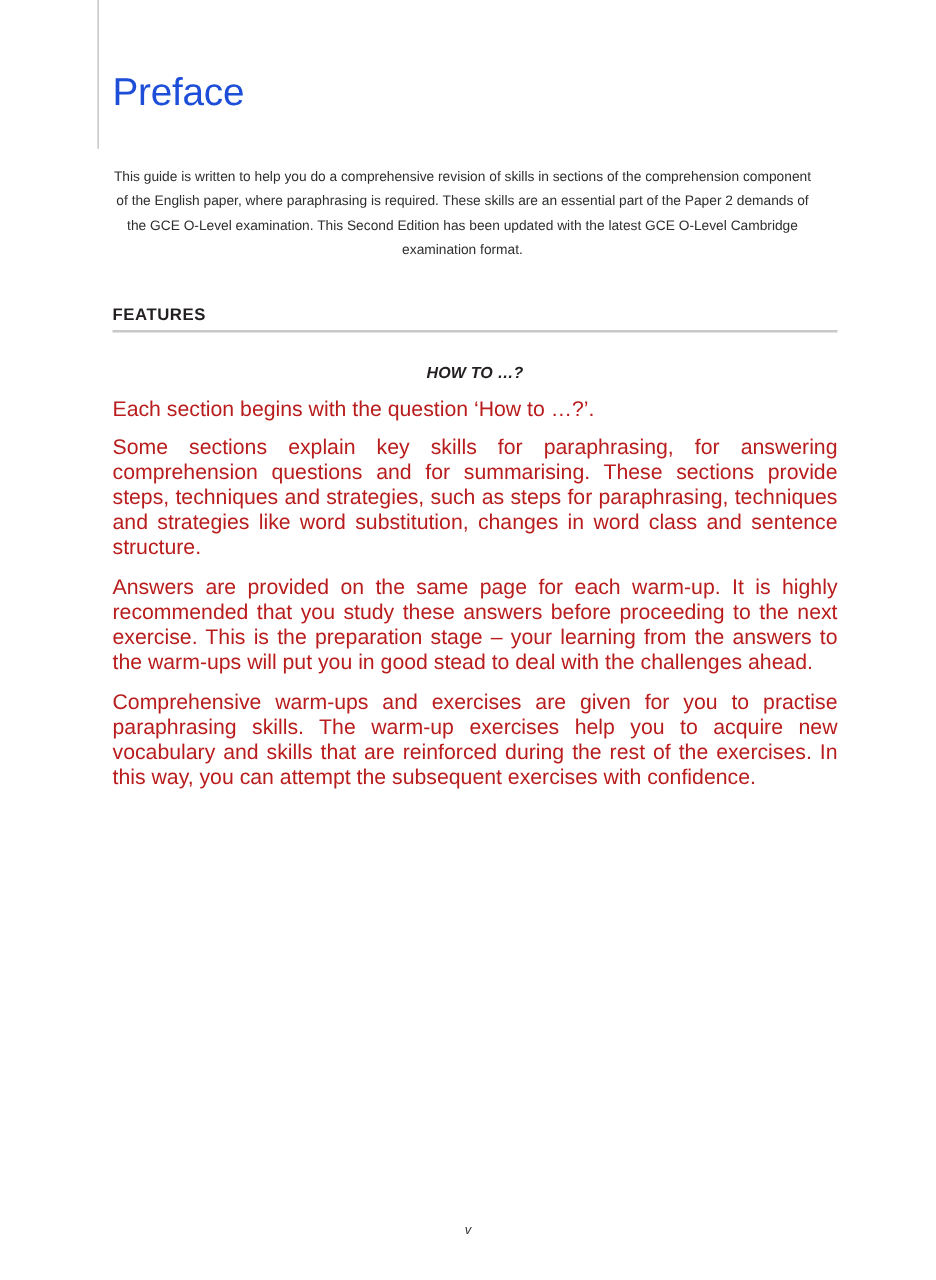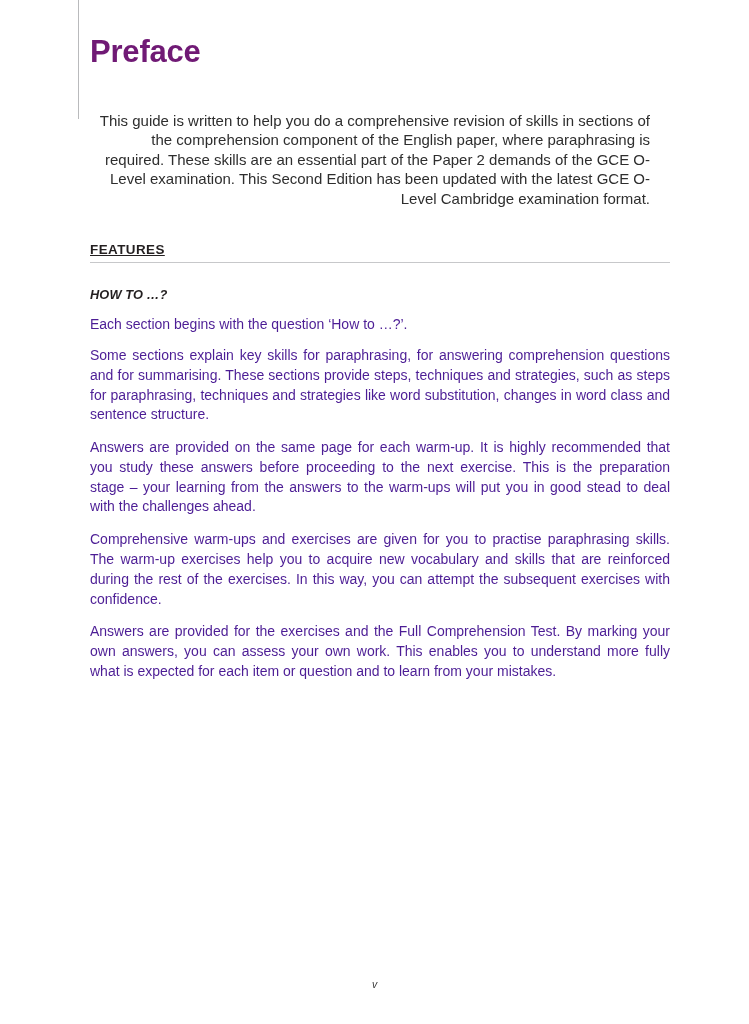--- a/index.html
+++ b/index.html
@@ -29,72 +29,71 @@
   
   .page {
     position: absolute;
     left: 90px;
     top: 0;
     width: 580px;
   }
 
   .chapter-title {
     font-size: 31px;
-    font-weight: 700;
+    font-weight: 400;
     letter-spacing: -0.2px;
-    color: #701a75;
+    color: #1d4ed8;
     margin: 0;
-    padding-top: 36px;
+    padding-top: 58px;
     line-height: 1.05;
   }
 
   .intro {
     margin: 0;
     padding-top: 42px;
-    font-size: 15px;
+    font-size: 11px;
     line-height: 19.6px;
     color: #2e2e2e;
-    text-align: right;
+    text-align: center;
     width: 560px;
   }
 
   .features-head {
     margin: 0;
     padding-top: 33px;
     font-size: 13.4px;
     font-weight: bold;
     letter-spacing: 0.45px;
     color: #231f20;
-    text-decoration: underline;
   }
 
   .features-rule {
     margin-top: 5px;
     width: 580px;
     height: 1.6px;
     background: #c7c8ca;
   }
 
   .sec-head {
     margin: 0;
     font-size: 12.8px;
     font-weight: bold;
     font-style: italic;
     letter-spacing: 0.1px;
     color: #231f20;
   }
-  .sec-head.first { padding-top: 24px; }
+  .sec-head.first { padding-top: 24px; text-align: center; }
   .sec-head.rest  { padding-top: 29px; }
 
   p.body {
     margin: 0;
     padding-top: 13px;
-    font-size: 14px;
+    font-size: 17px;
     line-height: 19.8px;
-    color: #4c1d95;
+    color: #b91c1c;
   }
   p.body.justify { text-align: justify; }
   p.body.tight   { padding-top: 11px; }
 
   
   .folio {
     position: absolute;
     left: 0;
     top: 978px;
     width: 749px;
@@ -119,17 +118,16 @@
   <div class="features-rule"></div>
 
   <h3 class="sec-head first">HOW TO …?</h3>
   <p class="body">Each section begins with the question ‘How to …?’.</p>
   <p class="body justify tight">Some sections explain key skills for paraphrasing, for answering comprehension questions and for summarising. These sections provide steps, techniques and strategies, such as steps for paraphrasing, techniques and strategies like word substitution, changes in word class and sentence structure.</p>
 
   <p class="body justify">Answers are provided on the same page for each warm-up. It is highly recommended that you study these answers before proceeding to the next exercise. This is the preparation stage – your learning from the answers to the warm-ups will put you in good stead to deal with the challenges ahead.</p>
   <p class="body justify">Comprehensive warm-ups and exercises are given for you to practise paraphrasing skills. The warm-up exercises help you to acquire new vocabulary and skills that are reinforced during the rest of the exercises. In this way, you can attempt the subsequent exercises with confidence.</p>
 
 
-  <p class="body justify">Answers are provided for the exercises and the Full Comprehension Test. By marking your own answers, you can assess your own work. This enables you to understand more fully what is expected for each item or question and to learn from your mistakes.</p>
 
 </div>
 
 <div class="folio">v</div>
 
 </body></html>

